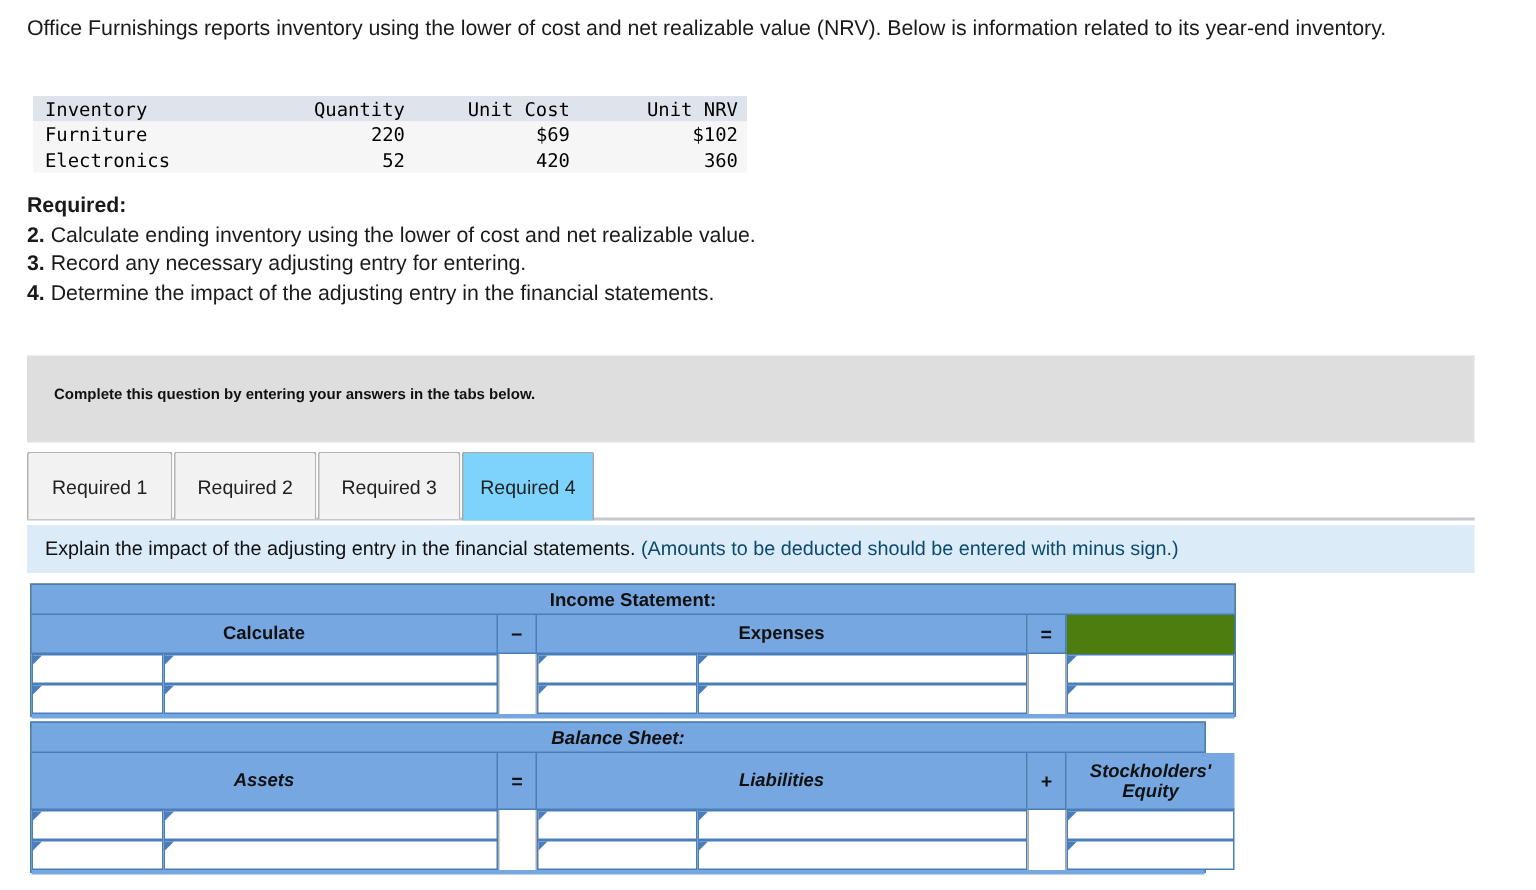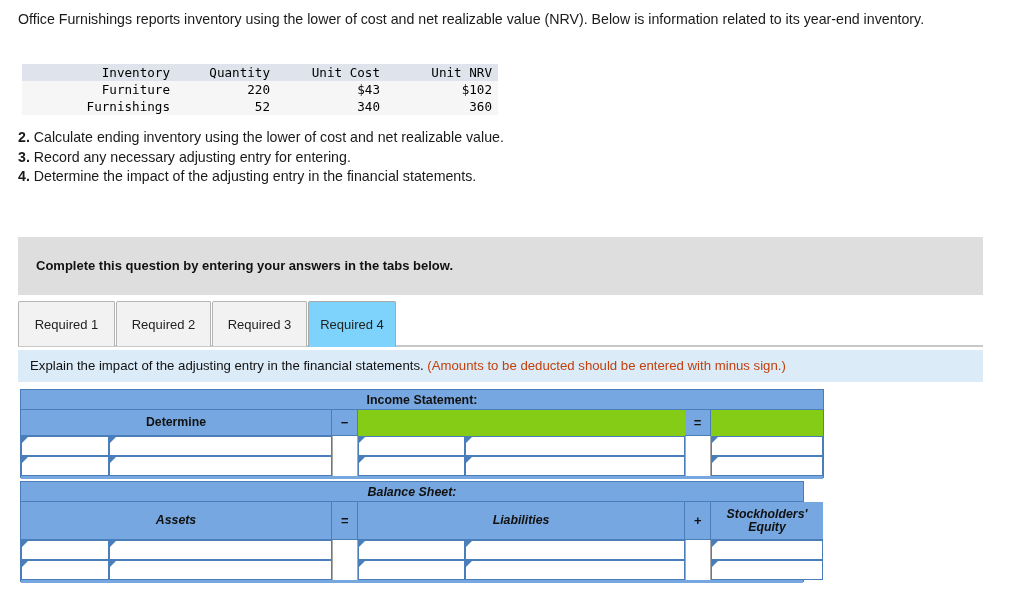--- a/index.html
+++ b/index.html
@@ -33,21 +33,20 @@
     left: 22px;
     top: 64px;
     border-collapse: collapse;
     font-family: "DejaVu Sans Mono", "Liberation Mono", monospace;
     font-size: 12.6px;
   }
   .data-table td, .data-table th {
     padding: 1px 0 1px 0;
     white-space: nowrap;
     font-weight: normal;
-    text-align: right;
   }
   .data-table thead tr { background: #dfe3ec; }
   .data-table tbody tr { background: #f6f6f6; }
   .dt-c0 { width: 140px; text-align: left; padding-left: 8px !important; }
   .dt-c1 { width: 100px; text-align: right; padding-right: 12px !important; }
   .dt-c2 { width: 98px;  text-align: right; padding-right: 16px !important; }
   .dt-c3 { width: 96px;  text-align: right; padding-right: 6px !important; }
 
   
   .required-block {
@@ -69,21 +68,21 @@
     top: 237px;
     width: 965px;
     height: 58px;
     background: #dedede;
     box-sizing: border-box;
   }
   .gray-banner-text {
     position: absolute;
     left: 18px;
     top: 21px;
-    font-size: 13px;
+    font-size: 10px;
     font-weight: bold;
     color: #111111;
   }
 
   
   .tab-strip {
     position: absolute;
     left: 18px;
     top: 301px;
     width: 965px;
@@ -130,27 +129,27 @@
     box-sizing: border-box;
   }
   .instruction-text {
     position: absolute;
     left: 12px;
     top: 8px;
     font-size: 13.2px;
     color: #111111;
     white-space: nowrap;
   }
-  .instruction-note { color: #c2410c; }
+  .instruction-note { color: #0c4a6e; }
 
   
   .fin-grid {
     position: absolute;
     left: 20px;
-    background: #84cc16;
+    background: #4d7c0f;
     box-sizing: border-box;
     border: 1px solid #4a7ebb;
   }
   #income-grid { top: 389px; width: 804px; height: 89px; }
   #balance-grid { top: 481px; width: 784px; height: 101px; font-style: italic; }
 
   .fin-title {
     position: absolute;
     left: 0; top: 0;
     width: 100%;
@@ -243,33 +242,34 @@
       <th class="dt-c0">Inventory</th>
       <th class="dt-c1">Quantity</th>
       <th class="dt-c2">Unit Cost</th>
       <th class="dt-c3">Unit NRV</th>
     </tr>
   </thead>
   <tbody>
     <tr>
       <td class="dt-c0">Furniture</td>
       <td class="dt-c1">220</td>
-      <td class="dt-c2">$43</td>
+      <td class="dt-c2">$69</td>
       <td class="dt-c3">$102</td>
     </tr>
     <tr>
-      <td class="dt-c0">Furnishings</td>
+      <td class="dt-c0">Electronics</td>
       <td class="dt-c1">52</td>
-      <td class="dt-c2">340</td>
+      <td class="dt-c2">420</td>
       <td class="dt-c3">360</td>
     </tr>
   </tbody>
 </table>
 
 <div class="required-block">
+  <div class="required-title">Required:</div>
   <div class="req-line">
     <span class="req-num">2.</span>
     <span>Calculate ending inventory using the lower of cost and net realizable value.</span>
   </div>
   <div class="req-line">
     <span class="req-num">3.</span>
     <span>Record any necessary adjusting entry for entering.</span>
   </div>
   <div class="req-line">
     <span class="req-num">4.</span>
@@ -292,22 +292,23 @@
 <div class="instruction-bar">
   <div class="instruction-text">
     <span>Explain the impact of the adjusting entry in the financial statements.</span>
     <span class="instruction-note">(Amounts to be deducted should be entered with minus sign.)</span>
   </div>
 </div>
 
 <div class="fin-grid" id="income-grid">
   <div class="fin-title">Income Statement:</div>
 
-  <div class="fin-head" style="left:0px; width:311px;">Determine</div>
+  <div class="fin-head" style="left:0px; width:311px;">Calculate</div>
   <div class="fin-head op" style="left:311px; width:26px;">−</div>
+  <div class="fin-head" style="left:337px; width:327px;">Expenses</div>
   <div class="fin-head op" style="left:664px; width:26px;">=</div>
 
   <div class="fin-row" style="top:46px;">
     <div class="cell" style="left:0px; width:88px;">
       <span class="marker"></span>
       <span class="cval"></span>
     </div>
     <div class="cell" style="left:88px; width:223px;">
       <span class="marker"></span>
       <span class="cval"></span>

